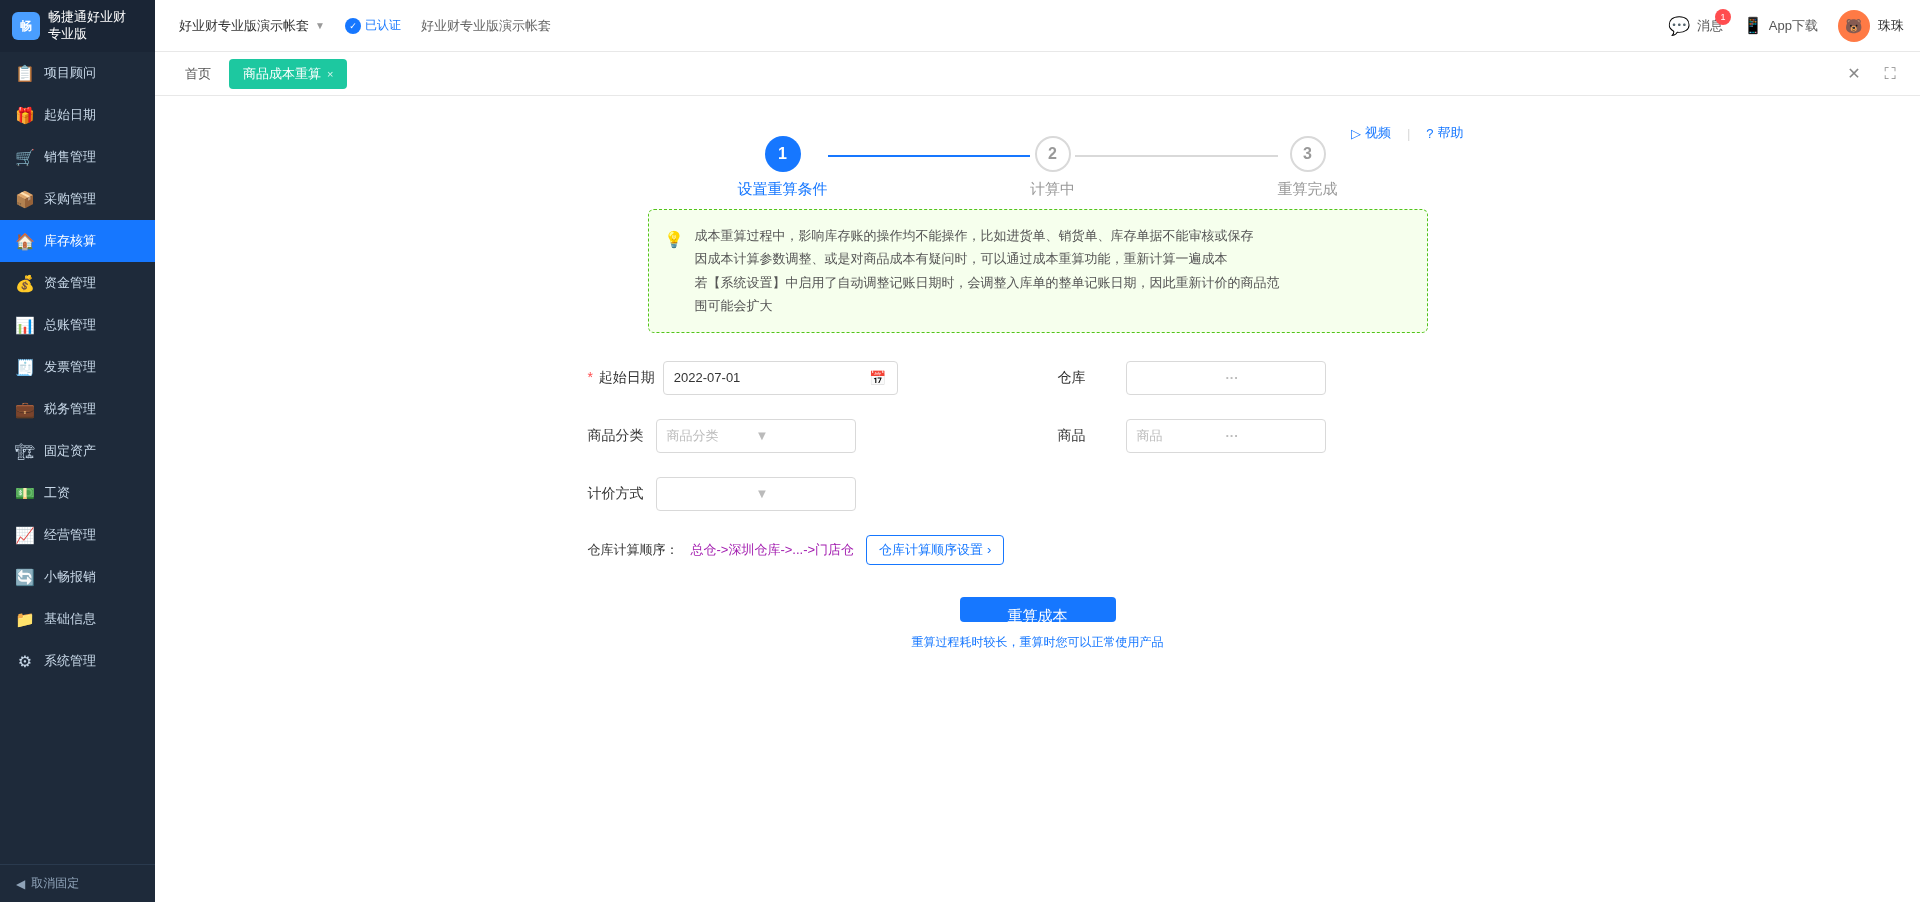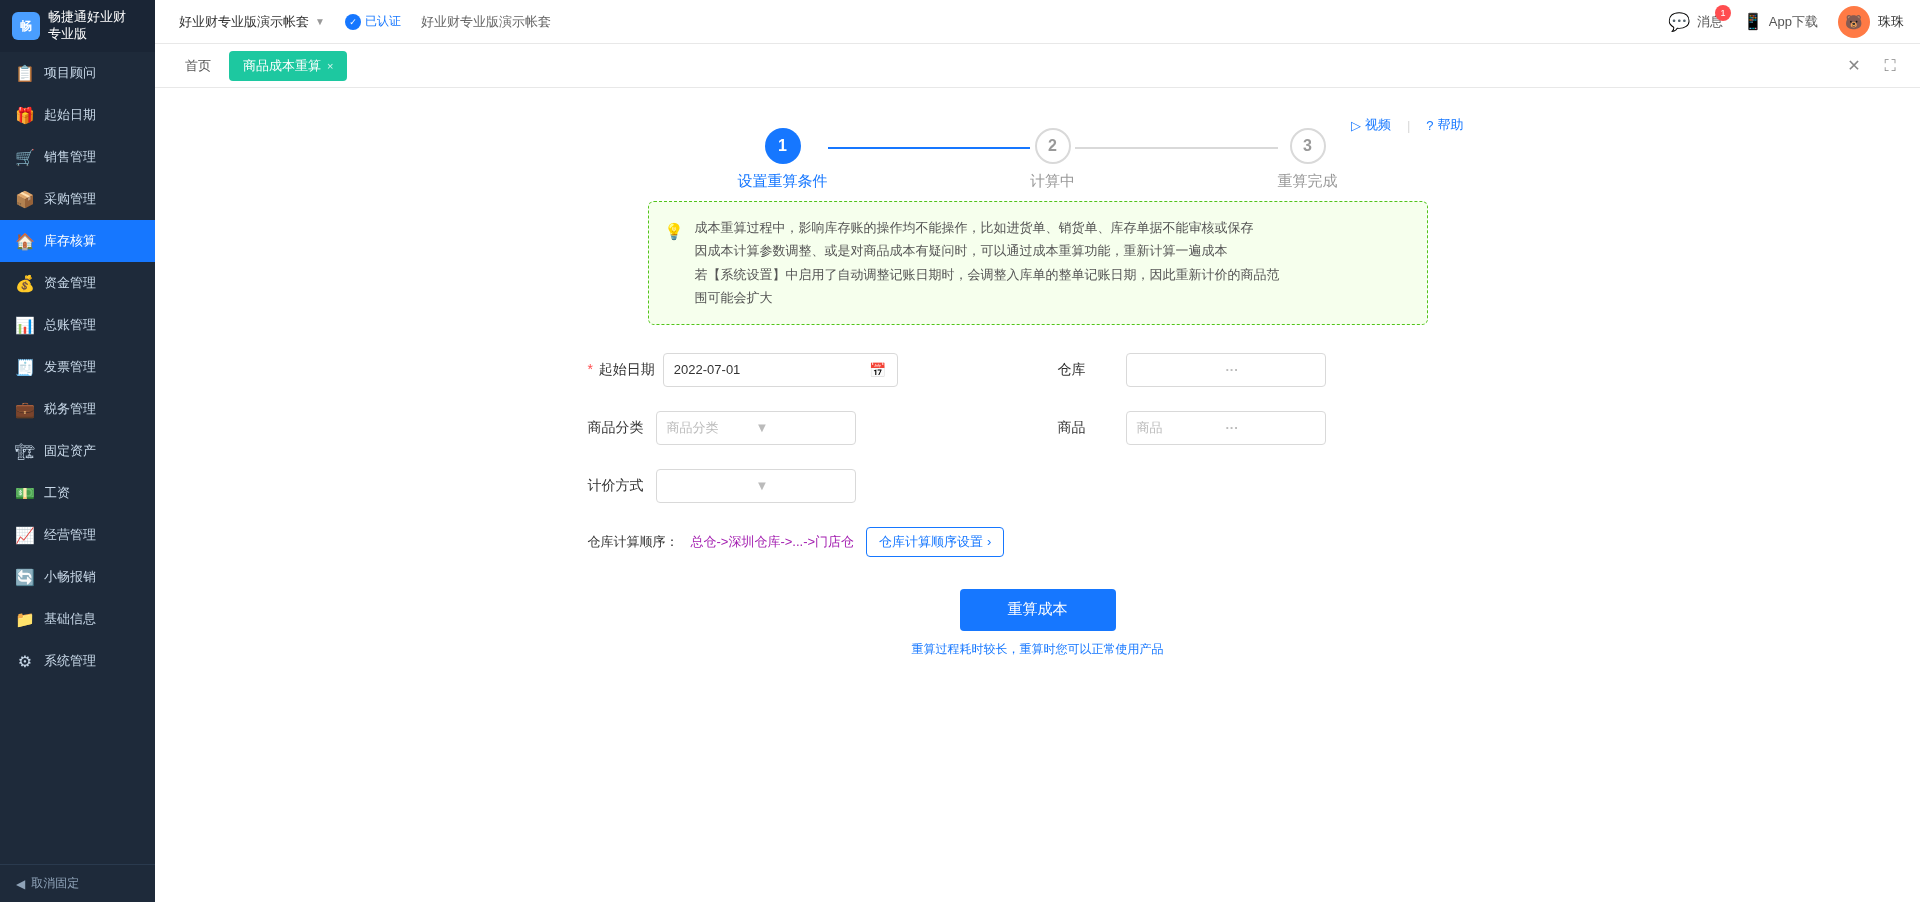--- a/index.html
+++ b/index.html
@@ -78,21 +78,21 @@
       flex: 1;
       display: flex;
       flex-direction: column;
       background: #f0f2f5;
       overflow: hidden;
     }
 
     
     .top-header {
       background: white;
-      height: 44px;
+      height: 52px;
       display: flex;
       align-items: center;
       padding: 0 16px;
       border-bottom: 1px solid #e8e8e8;
       gap: 12px;
       flex-shrink: 0;
     }
     .company-selector {
       display: flex;
       align-items: center;
@@ -429,21 +429,21 @@
     }
     .submit-btn {
       background: #1677ff;
       color: white;
       border: none;
       border-radius: 4px;
       padding: 10px 48px;
       font-size: 15px;
       cursor: pointer;
       min-width: 140px;
-      height: 42px;
+      height: 25px;
     }
     .submit-tip {
       color: #1677ff;
       font-size: 12px;
       margin-top: 10px;
     }
 
     
     .pipe { color: #d9d9d9; }
 

